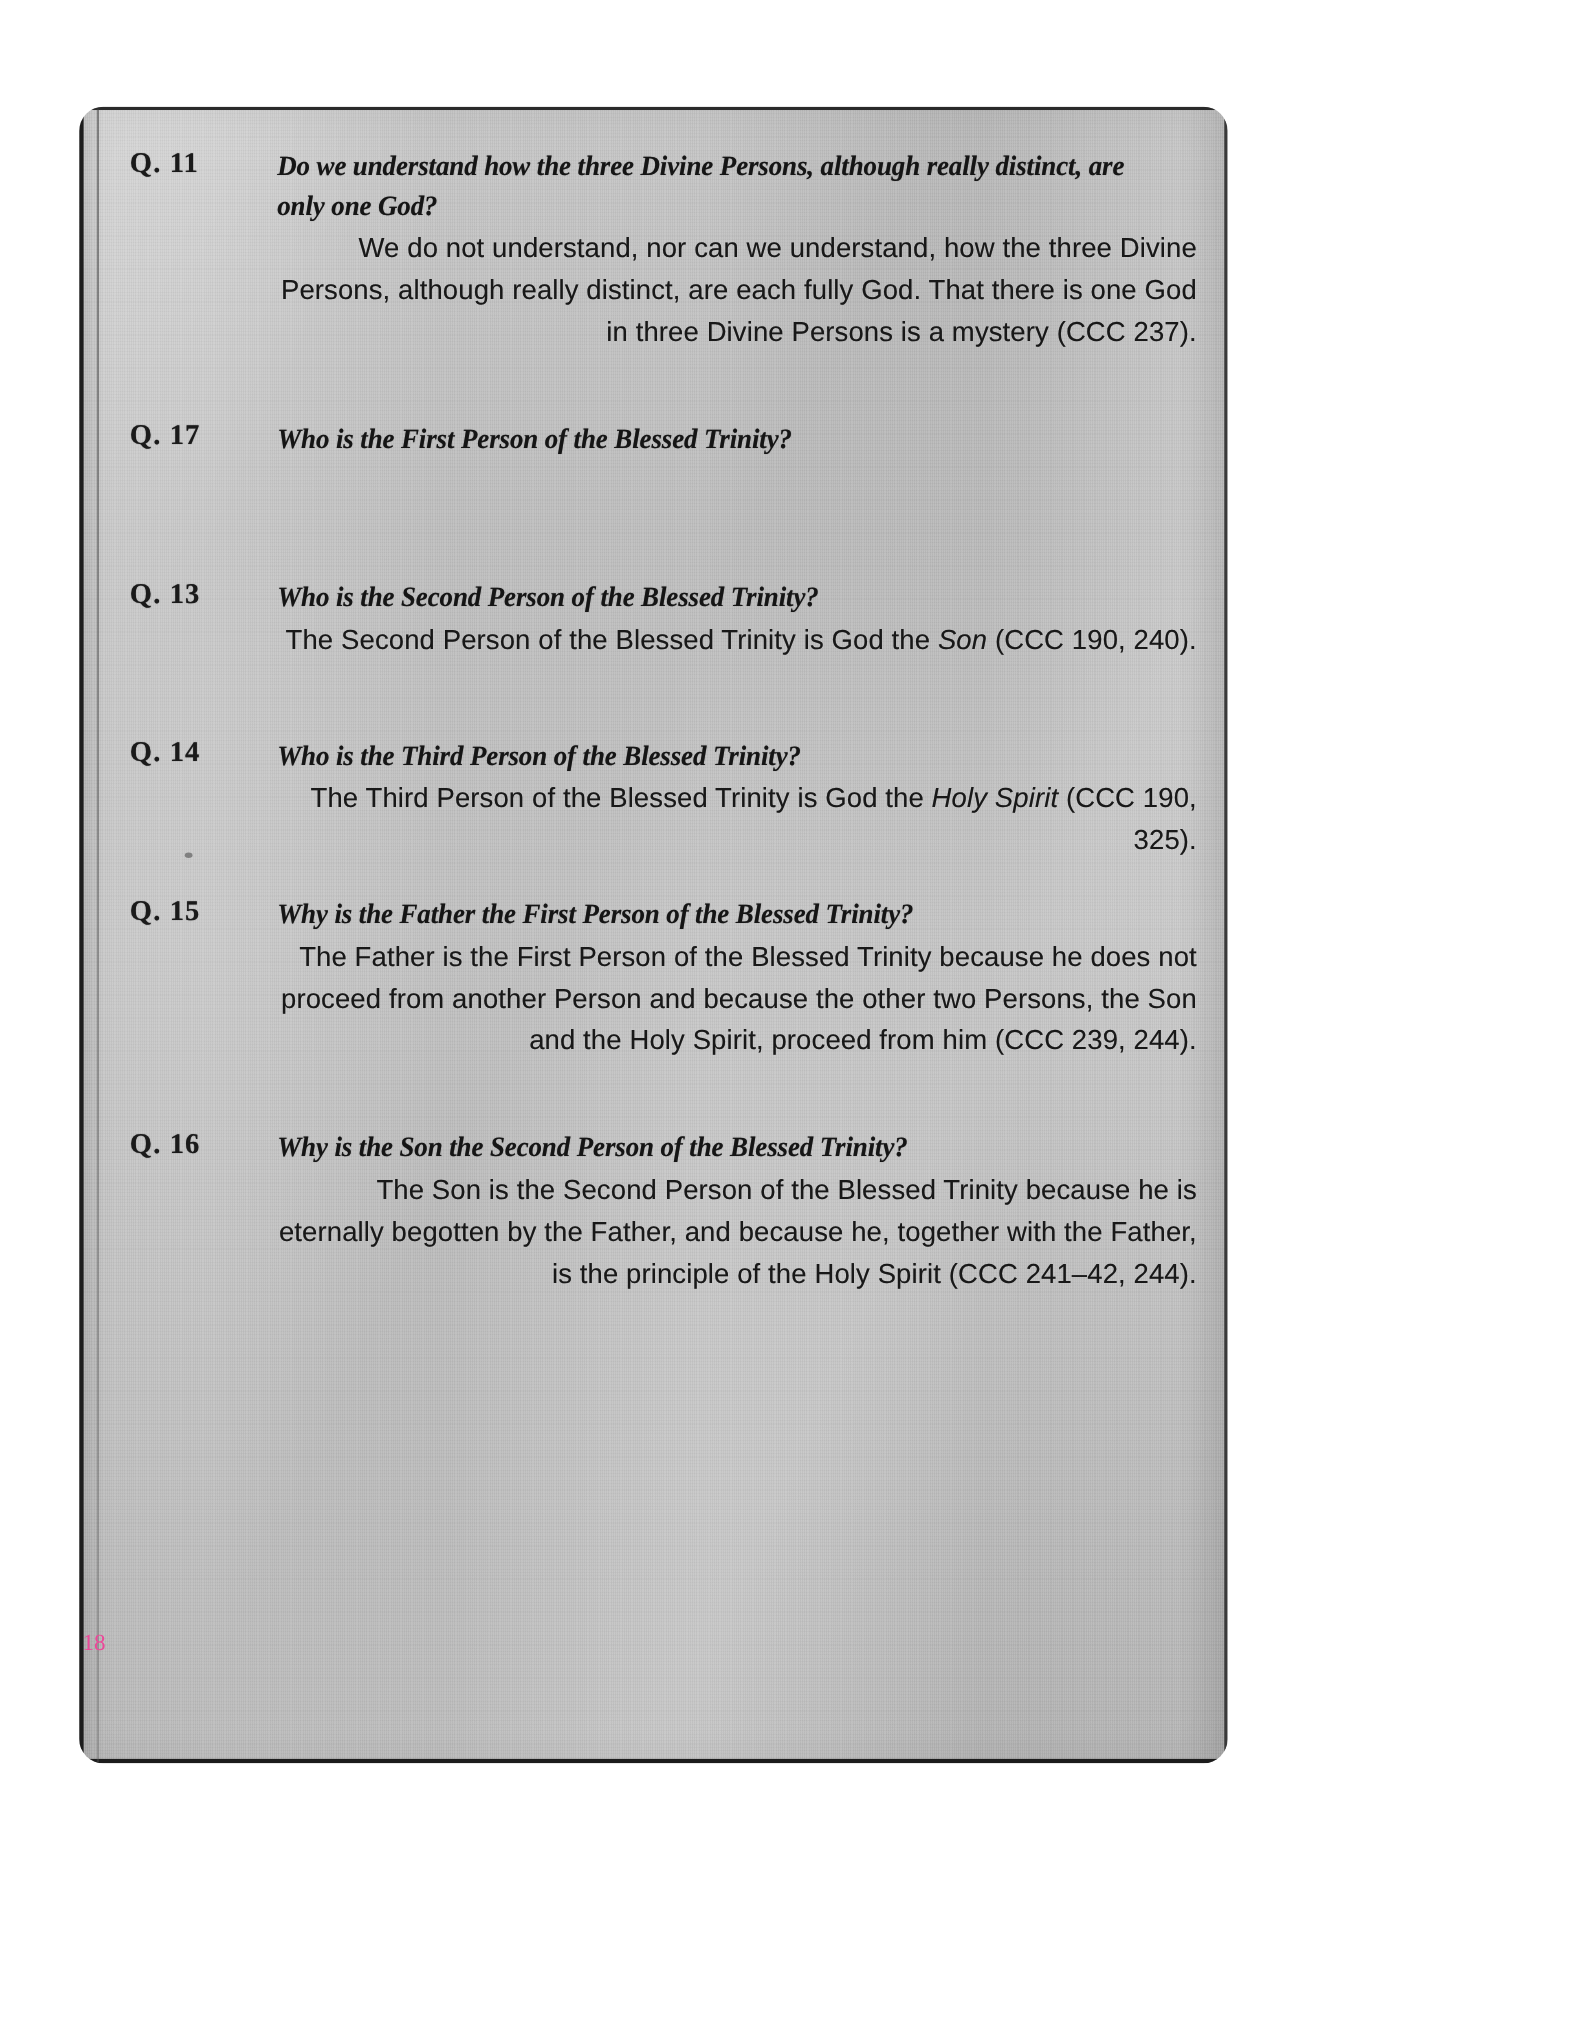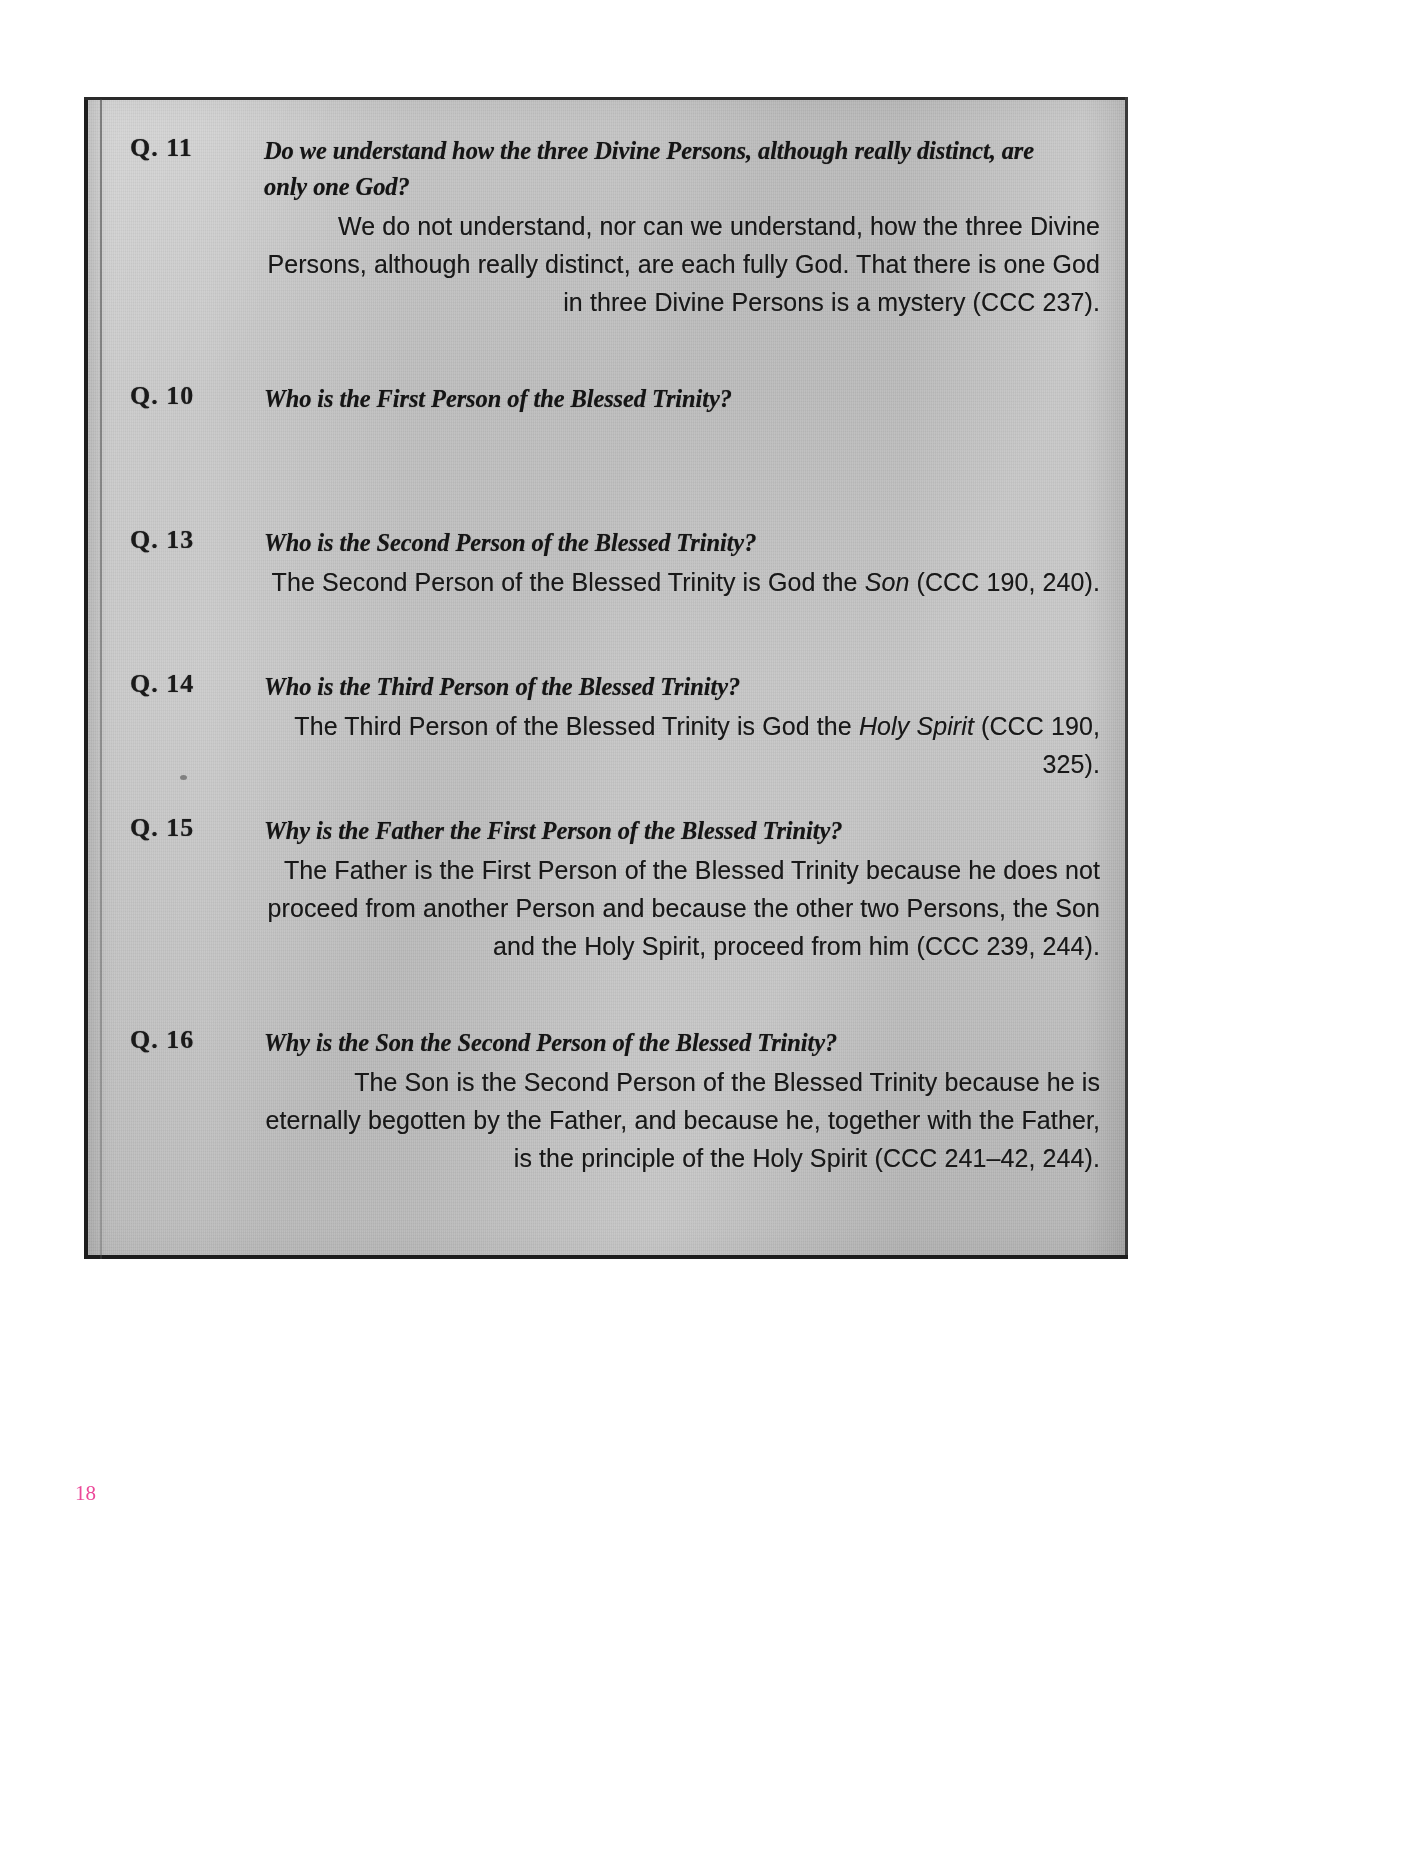--- a/index.html
+++ b/index.html
@@ -11,29 +11,30 @@
     width: 1428px;
     height: 1855px;
     position: relative;
     font-family: "Liberation Serif", "DejaVu Serif", serif;
     overflow: hidden;
   }
 
   
   #scan-page {
     position: absolute;
-    left: 84px;
+    left: 72px;
     top: 97px;
     width: 1044px;
-    height: 1162px;
+    height: 1506px;
     background:
       linear-gradient(115deg, rgba(255,255,255,0.30) 0%, rgba(255,255,255,0.06) 18%, rgba(0,0,0,0.03) 45%, rgba(255,255,255,0.12) 70%, rgba(0,0,0,0.05) 100%),
       linear-gradient(180deg, #c2c2c2 0%, #bdbdbd 25%, #c4c4c4 50%, #bebebe 78%, #b9b9b9 100%);
     box-shadow: inset 0 0 40px rgba(0,0,0,0.06);
     overflow: hidden;
+    border-radius: 22px;
   }
   
   #scan-grain {
     position: absolute;
     inset: 0;
     pointer-events: none;
     opacity: 0.55;
     background-image:
       repeating-linear-gradient(90deg, rgba(255,255,255,0.11) 0px, rgba(255,255,255,0.11) 1px, rgba(0,0,0,0.045) 1px, rgba(0,0,0,0.045) 2px),
       repeating-linear-gradient(0deg, rgba(255,255,255,0.05) 0px, rgba(255,255,255,0.05) 2px, rgba(0,0,0,0.03) 2px, rgba(0,0,0,0.03) 3px);
@@ -170,21 +171,21 @@
 
     <div class="qa-block" style="top:36px;">
       <div class="q-number">Q. 11</div>
       <div class="qa-body">
         <p class="question-text">Do we understand how the three Divine Persons, although really distinct, are only one God?</p>
         <p class="answer-text"><span>We do not understand, nor can we understand, how the three Divine Persons, although really distinct, are each fully God. That there is one God in three Divine Persons is a mystery (CCC 237).</span></p>
       </div>
     </div>
 
     <div class="qa-block" style="top:284px;">
-      <div class="q-number">Q. 10</div>
+      <div class="q-number">Q. 17</div>
       <div class="qa-body">
         <p class="question-text">Who is the First Person of the Blessed Trinity?</p>
       </div>
     </div>
 
     <div class="qa-block" style="top:428px;">
       <div class="q-number">Q. 13</div>
       <div class="qa-body">
         <p class="question-text">Who is the Second Person of the Blessed Trinity?</p>
         <p class="answer-text"><span>The Second Person of the Blessed Trinity is God the </span><em>Son</em><span> (CCC 190, 240).</span></p>

